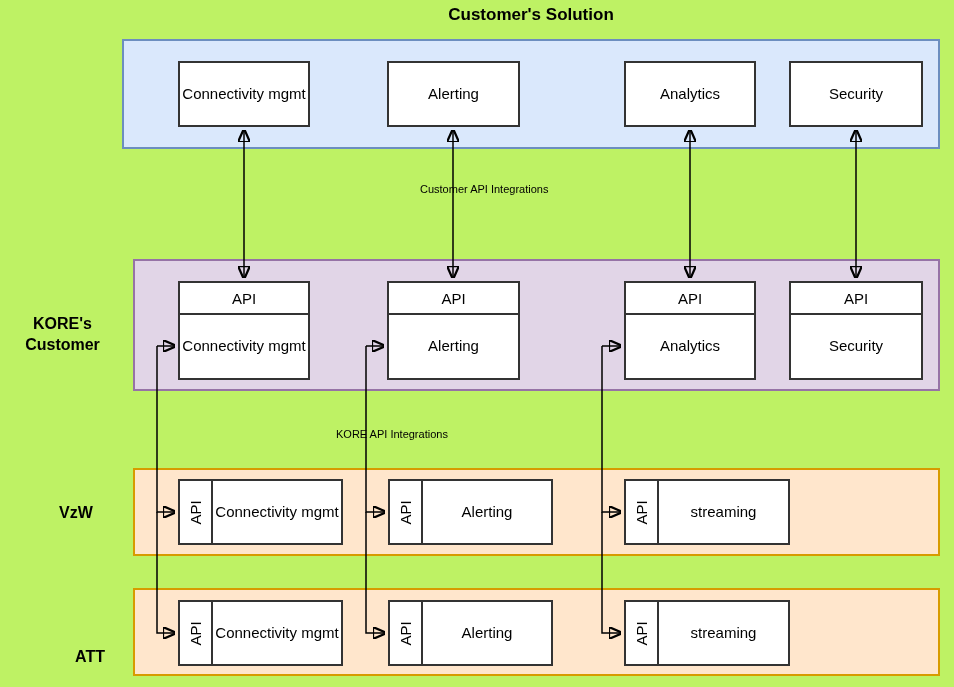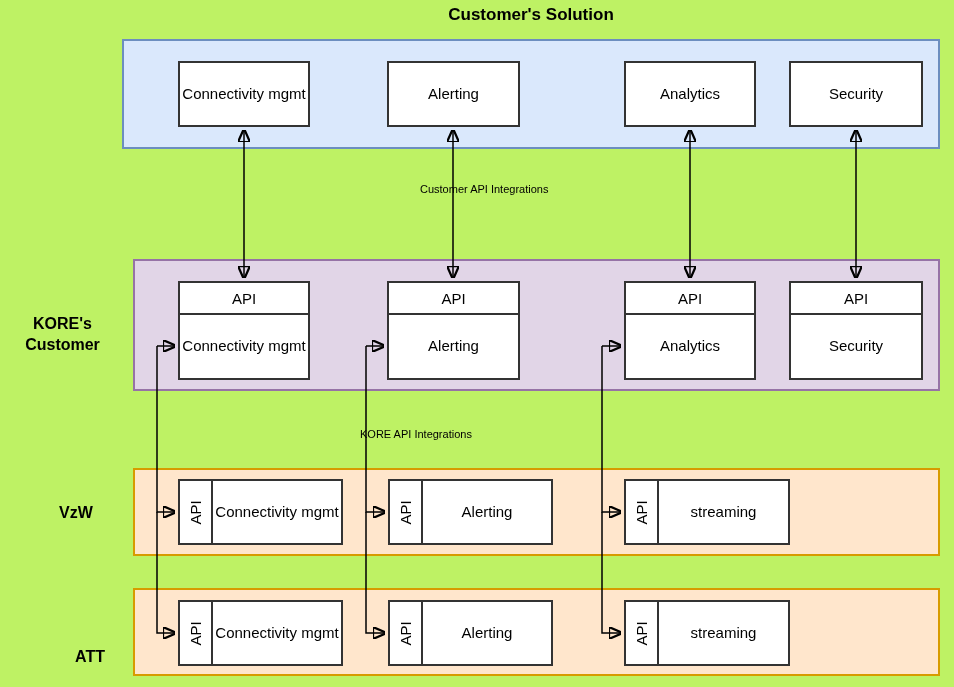--- a/index.html
+++ b/index.html
@@ -105,21 +105,21 @@
   </div>
   <div class="kore-node" style="left:624px;top:281px;width:132px;height:99px;">
     <div class="api-head">API</div>
     <div class="body">Analytics</div>
   </div>
   <div class="kore-node" style="left:789px;top:281px;width:134px;height:99px;">
     <div class="api-head">API</div>
     <div class="body">Security</div>
   </div>
 
-  <div class="flow-label" style="left:360px;top:428px;width:300px;">KORE API Integrations</div>
+  <div class="flow-label" style="left:336px;top:428px;width:300px;">KORE API Integrations</div>
 
   <div class="side-label" style="left:36px;top:503px;width:80px;">VzW</div>
 
   <div class="carrier-node" style="left:178px;top:479px;width:165px;height:66px;">
     <div class="api-side">
       <span>API</span>
     </div>
     <div class="body">Connectivity mgmt</div>
   </div>
   <div class="carrier-node" style="left:388px;top:479px;width:165px;height:66px;">

